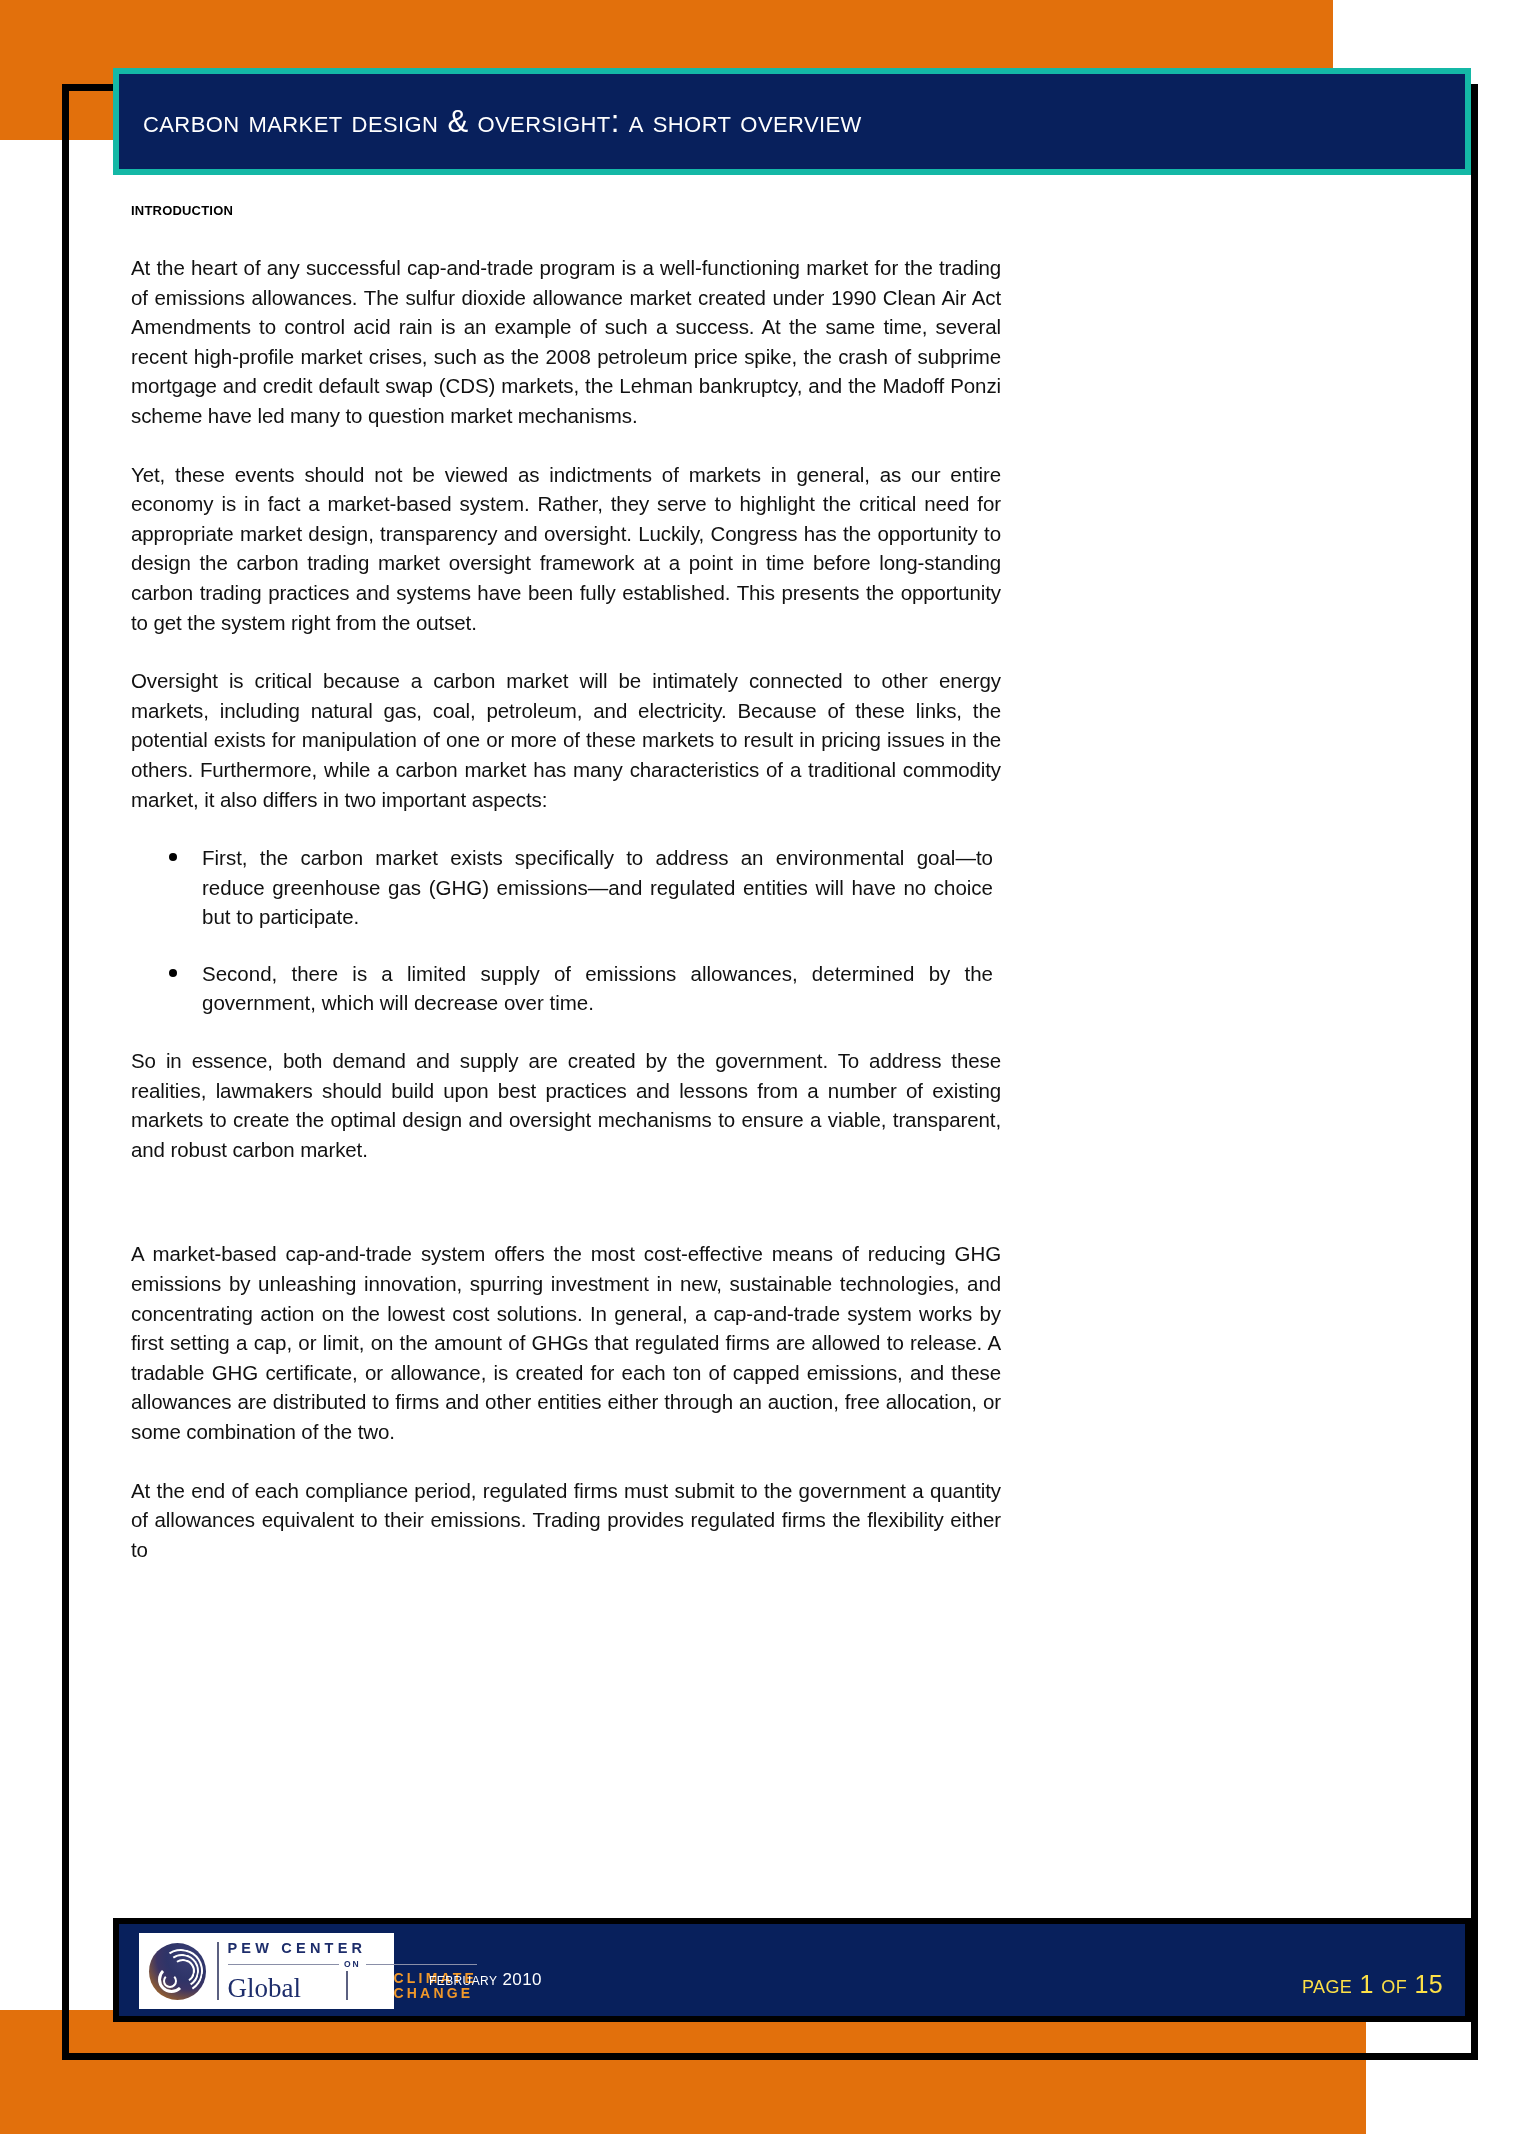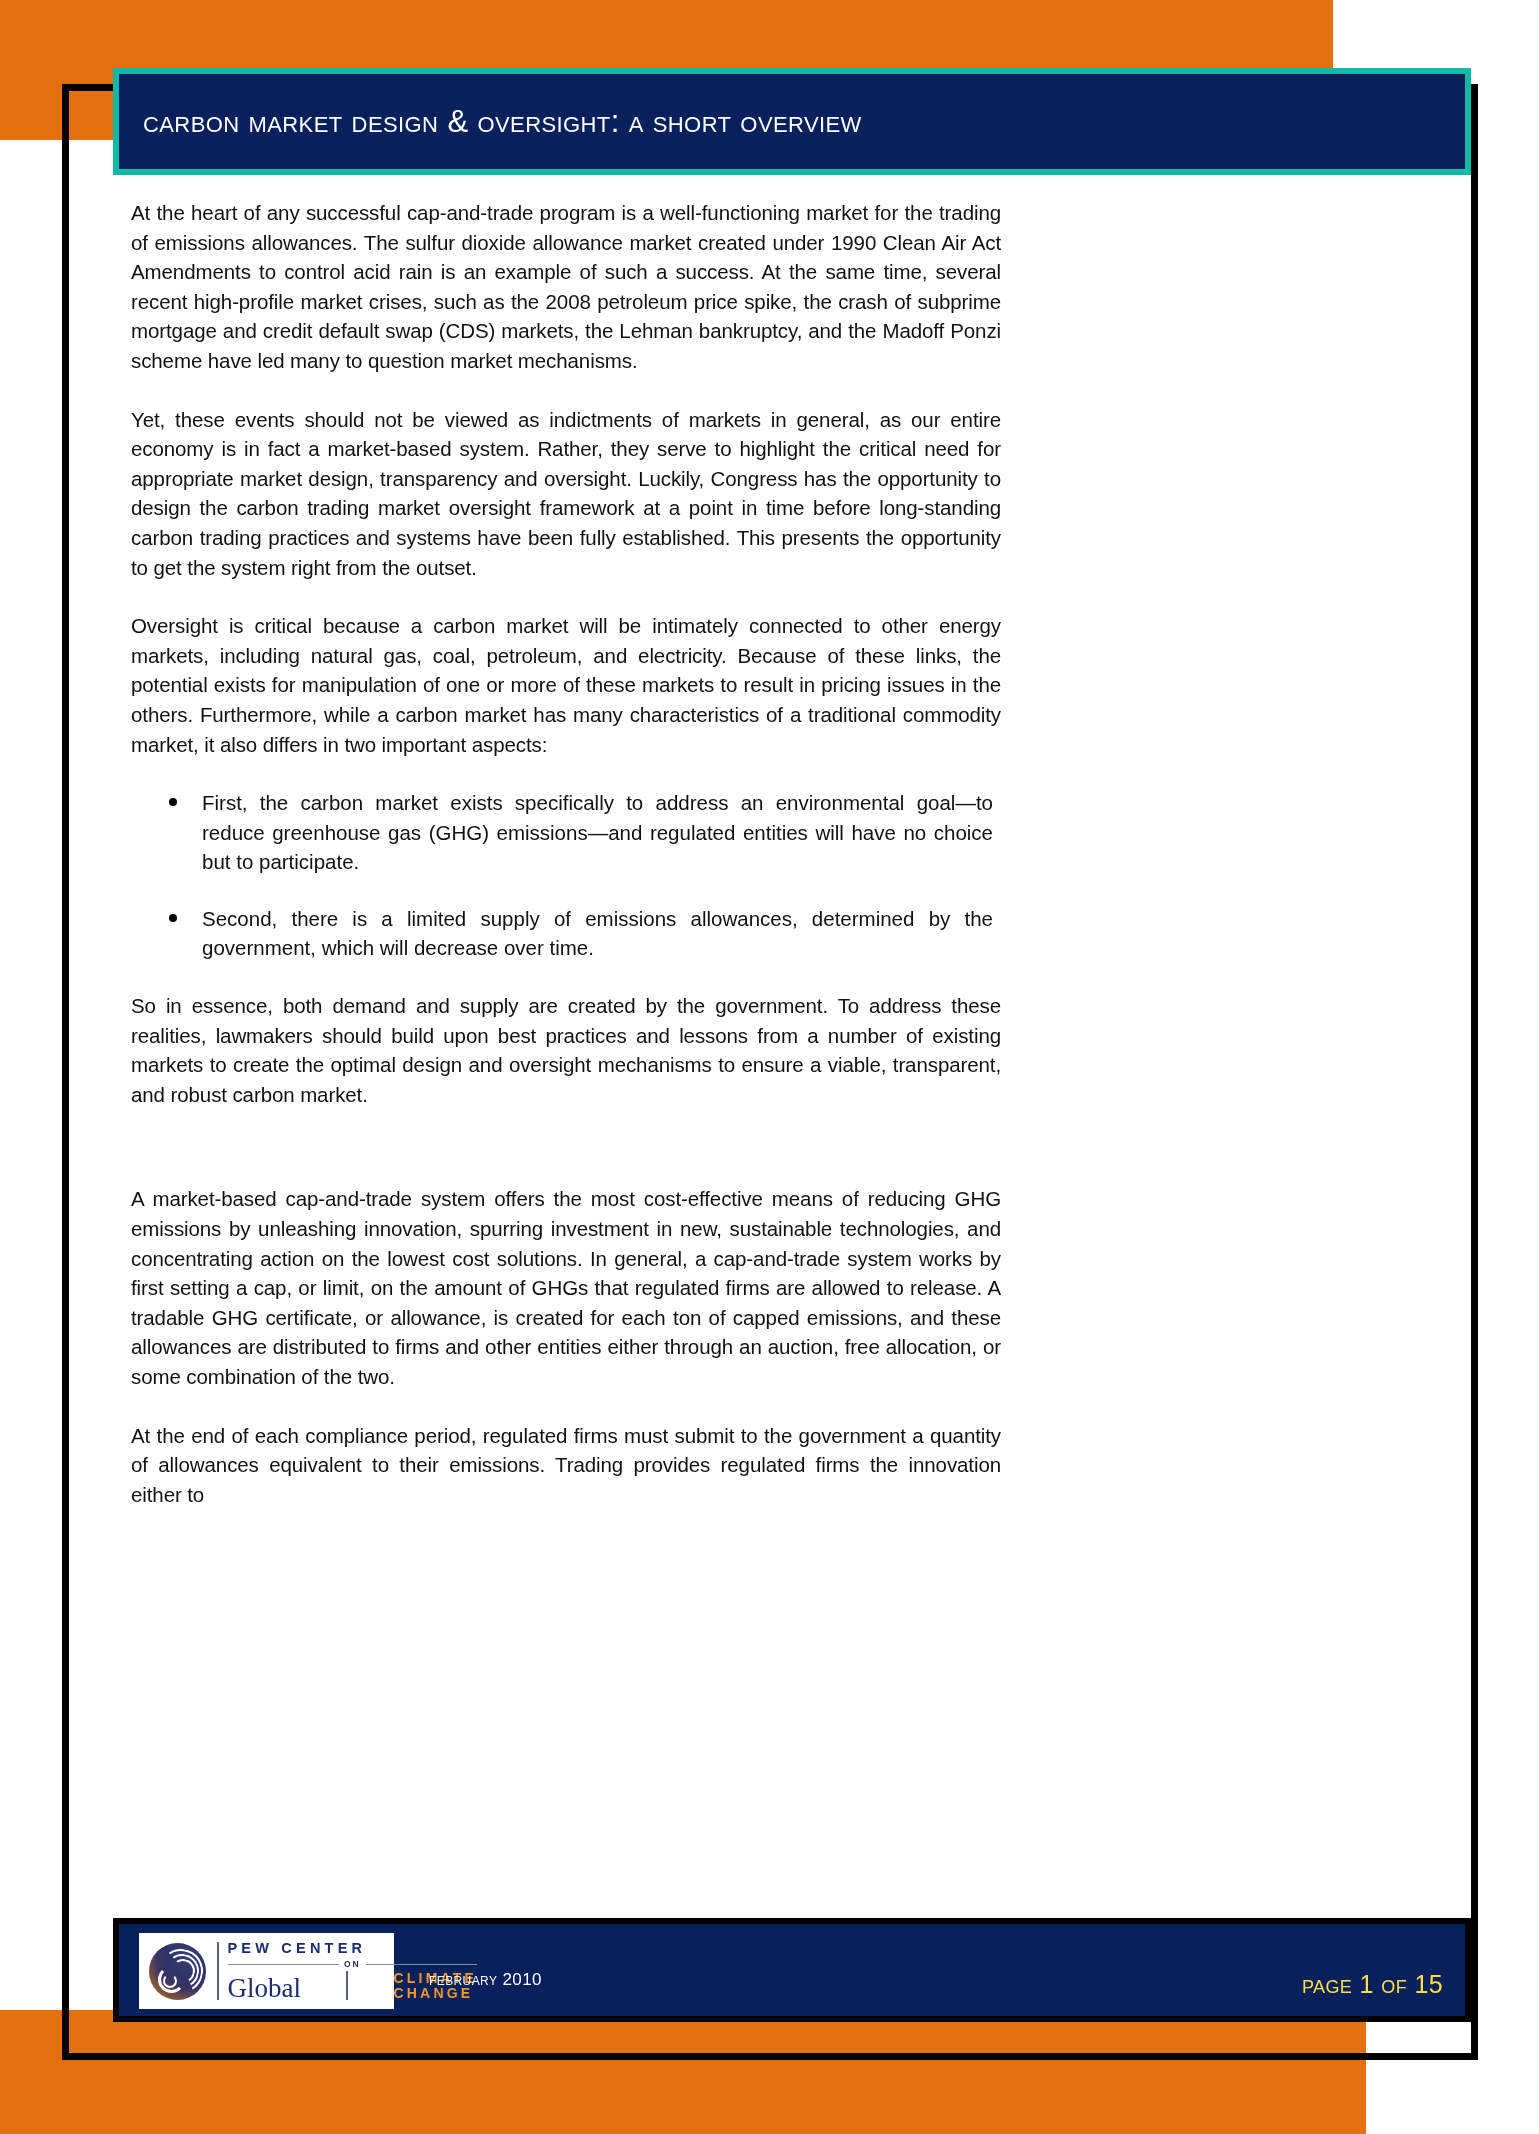--- a/index.html
+++ b/index.html
@@ -293,20 +293,21 @@
 
 <div class="page-inner-white"></div>
 <div class="page-frame"></div>
 
 <div class="header-bar">
   <div class="header-title">Carbon Market Design &amp; Oversight: A Short Overview</div>
 </div>
 
 <div class="content">
 
+  <h2 class="section-heading">Introduction</h2>
 
   <p class="body">At the heart of any successful cap-and-trade program is a well-functioning market for the trading of emissions allowances.  The sulfur dioxide allowance market created under 1990 Clean Air Act Amendments to control acid rain is an example of such a success.  At the same time, several recent high-profile market crises, such as the 2008 petroleum price spike, the crash of subprime mortgage and credit default swap (CDS) markets, the Lehman bankruptcy, and the Madoff Ponzi scheme have led many to question market mechanisms.</p>
   <p class="body">Yet, these events should not be viewed as indictments of markets in general, as our entire economy is in fact a market-based system.  Rather, they serve to highlight the critical need for appropriate market design, transparency and oversight.  Luckily, Congress has the opportunity to design the carbon trading market oversight framework at a point in time before long-standing carbon trading practices and systems have been fully established.  This presents the opportunity to get the system right from the outset.</p>
   <p class="body">Oversight is critical because a carbon market will be intimately connected to other energy markets, including natural gas, coal, petroleum, and electricity.  Because of these links, the potential exists for manipulation of one or more of these markets to result in pricing issues in the others.  Furthermore, while a carbon market has many characteristics of a traditional commodity market, it also differs in two important aspects:</p>
 
   <ul class="bullets">
     <li>
       <span class="dot"></span>
       <span>First, the carbon market exists specifically to address an environmental goal—to reduce greenhouse gas (GHG) emissions—and regulated entities will have no choice but to participate.</span>
     </li>
@@ -315,21 +316,21 @@
       <span>Second, there is a limited supply of emissions allowances, determined by the government, which will decrease over time.</span>
     </li>
   </ul>
 
   <p class="body">So in essence, both demand and supply are created by the government.  To address these realities, lawmakers should build upon best practices and lessons from a number of existing markets to create the optimal design and oversight mechanisms to ensure a viable, transparent, and robust carbon market.</p>
 
   <div class="spacer-lg"></div>
 
 
   <p class="body">A market-based cap-and-trade system offers the most cost-effective means of reducing GHG emissions by unleashing innovation, spurring investment in new, sustainable technologies, and concentrating action on the lowest cost solutions.  In general, a cap-and-trade system works by first setting a cap, or limit, on the amount of GHGs that regulated firms are allowed to release. A tradable GHG certificate, or allowance, is created for each ton of capped emissions, and these allowances are distributed to firms and other entities either through an auction, free allocation, or some combination of the two.</p>
-  <p class="body tight">At the end of each compliance period, regulated firms must submit to the government a quantity of allowances equivalent to their emissions.  Trading provides regulated firms the innovation either to</p>
+  <p class="body tight">At the end of each compliance period, regulated firms must submit to the government a quantity of allowances equivalent to their emissions.  Trading provides regulated firms the flexibility either to</p>
 </div>
 
 <div class="footer-bar">
 
   <div class="footer-logo-box">
     <div class="logo-globe">
       <span class="arc a1"></span>
       <span class="arc a2"></span>
       <span class="arc a3"></span>
       <span class="swirl"></span>

